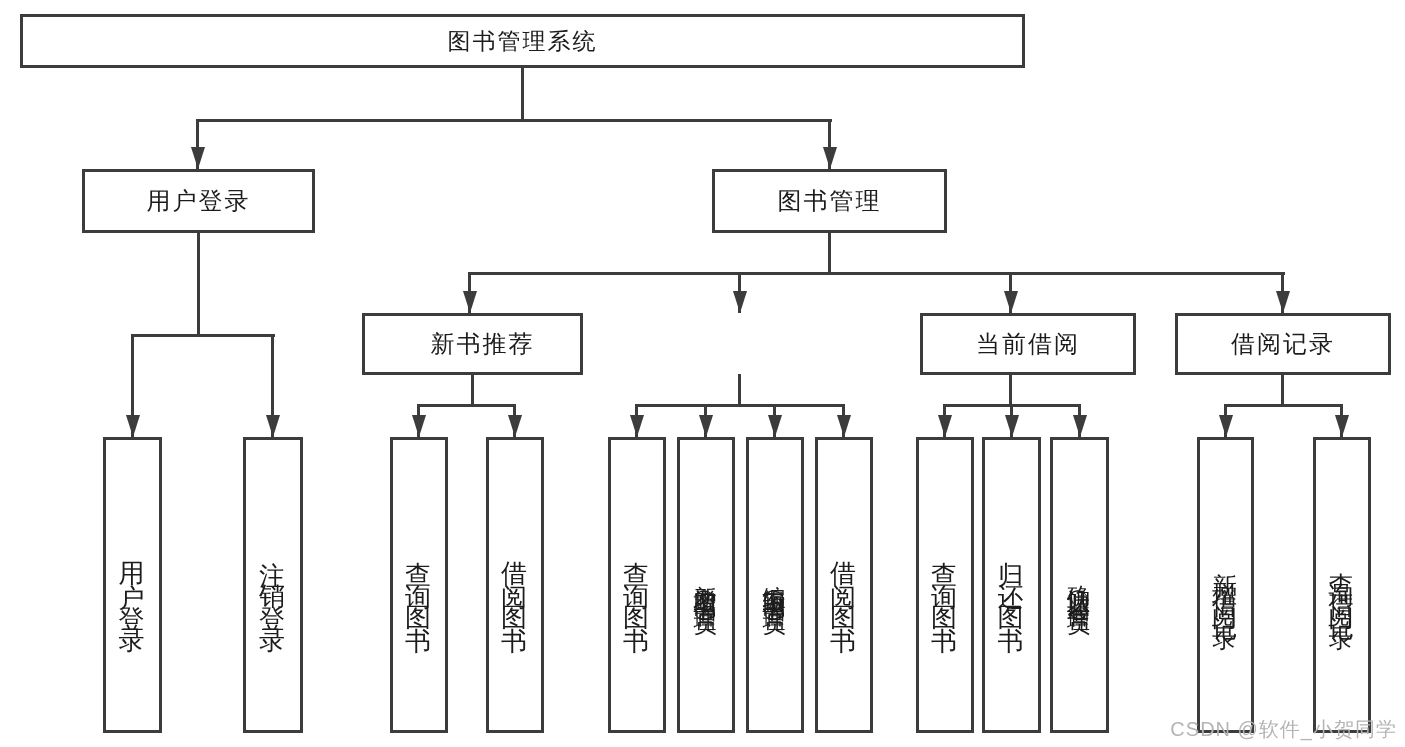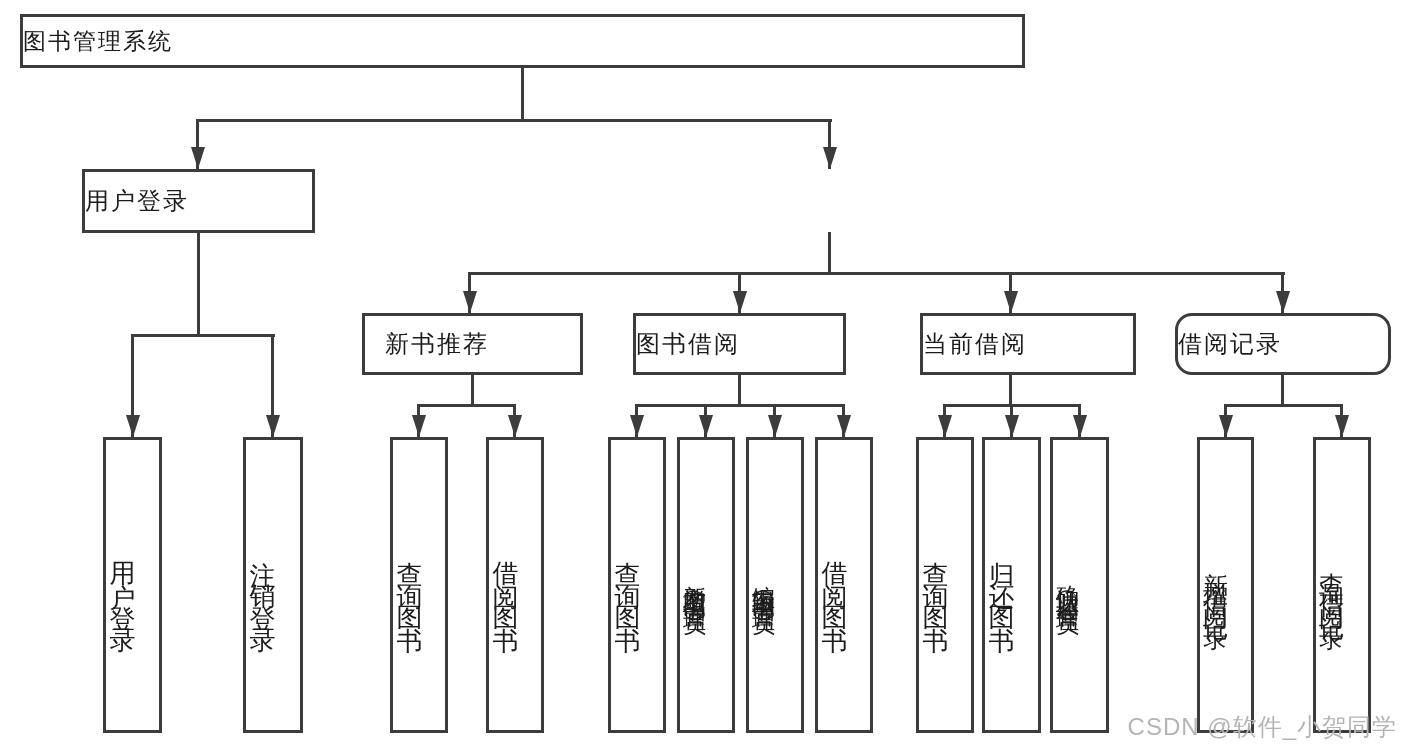--- a/index.html
+++ b/index.html
@@ -16,20 +16,21 @@
     font-family: "Liberation Sans", "DejaVu Sans", sans-serif;
     color: #1c1c1c;
   }
   .node {
     position: absolute;
     box-sizing: border-box;
     border: 3px solid #3c3c3c;
     background: #ffffff;
     display: flex;
     align-items: center;
+    justify-content: center;
   }
   .h-label {
     font-size: 24px;
     letter-spacing: 2px;
     color: #1c1c1c;
     white-space: nowrap;
   }
   .root-label { font-size: 23px; }
   .v-label {
     writing-mode: vertical-rl;
@@ -58,21 +59,21 @@
     width: 0;
     height: 0;
     border-left: 7px solid transparent;
     border-right: 7px solid transparent;
     border-top: 22px solid #3c3c3c;
   }
   .watermark {
     position: absolute;
     right: 8px;
     bottom: 4px;
-    font-size: 24px;
+    font-size: 20px;
     color: #b4b4b4;
     letter-spacing: 1px;
     white-space: nowrap;
   }
 </style>
 </head>
 <body>
 
 <div class="stage">
 
@@ -81,43 +82,43 @@
   </div>
 
   <div class="line" style="left:521px; top:68px; width:3px; height:54px;"></div>
   <div class="line" style="left:196px; top:119px; width:636px; height:3px;"></div>
   <div class="arrow" style="left:196px; top:119px; height:50px;"></div>
   <div class="arrow" style="left:828px; top:119px; height:50px;"></div>
 
   <div class="node" style="left:82px; top:169px; width:233px; height:64px;">
     <span class="h-label">用户登录</span>
   </div>
+  <div class="node" style="left:712px; top:169px; width:235px; height:64px;">
+    <span class="h-label">图书管理</span>
+  </div>
 
   <div class="line" style="left:197px; top:232px; width:3px; height:105px;"></div>
   <div class="line" style="left:131px; top:334px; width:144px; height:3px;"></div>
   <div class="arrow" style="left:131px; top:334px; height:103px;"></div>
   <div class="arrow" style="left:271px; top:334px; height:103px;"></div>
 
   <div class="line" style="left:828px; top:232px; width:3px; height:43px;"></div>
   <div class="line" style="left:469px; top:272px; width:816px; height:3px;"></div>
   <div class="arrow" style="left:468px; top:272px; height:41px;"></div>
   <div class="arrow" style="left:738px; top:272px; height:41px;"></div>
   <div class="arrow" style="left:1009px; top:272px; height:41px;"></div>
   <div class="arrow" style="left:1281px; top:272px; height:41px;"></div>
 
   <div class="node" style="left:362px; top:313px; width:221px; height:62px;padding-left:20px;">
     <span class="h-label">新书推荐</span>
   </div>
-  <div class="node" style="left:633px; top:313px; width:213px; height:62px;">
-    <span class="h-label">图书借阅</span>
-  </div>
   <div class="node" style="left:903px; top:313px; width:216px; height:62px;margin-left:17px;">
     <span class="h-label">当前借阅</span>
   </div>
-  <div class="node" style="left:1175px; top:313px; width:216px; height:62px;border-radius:17px;">
+  <div class="node" style="left:1175px; top:313px; width:216px; height:62px;">
     <span class="h-label">借阅记录</span>
   </div>
 
   <div class="line" style="left:471px; top:374px; width:3px; height:33px;"></div>
   <div class="line" style="left:417px; top:404px; width:99px; height:3px;"></div>
   <div class="arrow" style="left:417px; top:404px; height:33px;"></div>
   <div class="arrow" style="left:513px; top:404px; height:33px;"></div>
 
   <div class="line" style="left:738px; top:374px; width:3px; height:33px;"></div>
   <div class="line" style="left:635px; top:404px; width:210px; height:3px;"></div>

